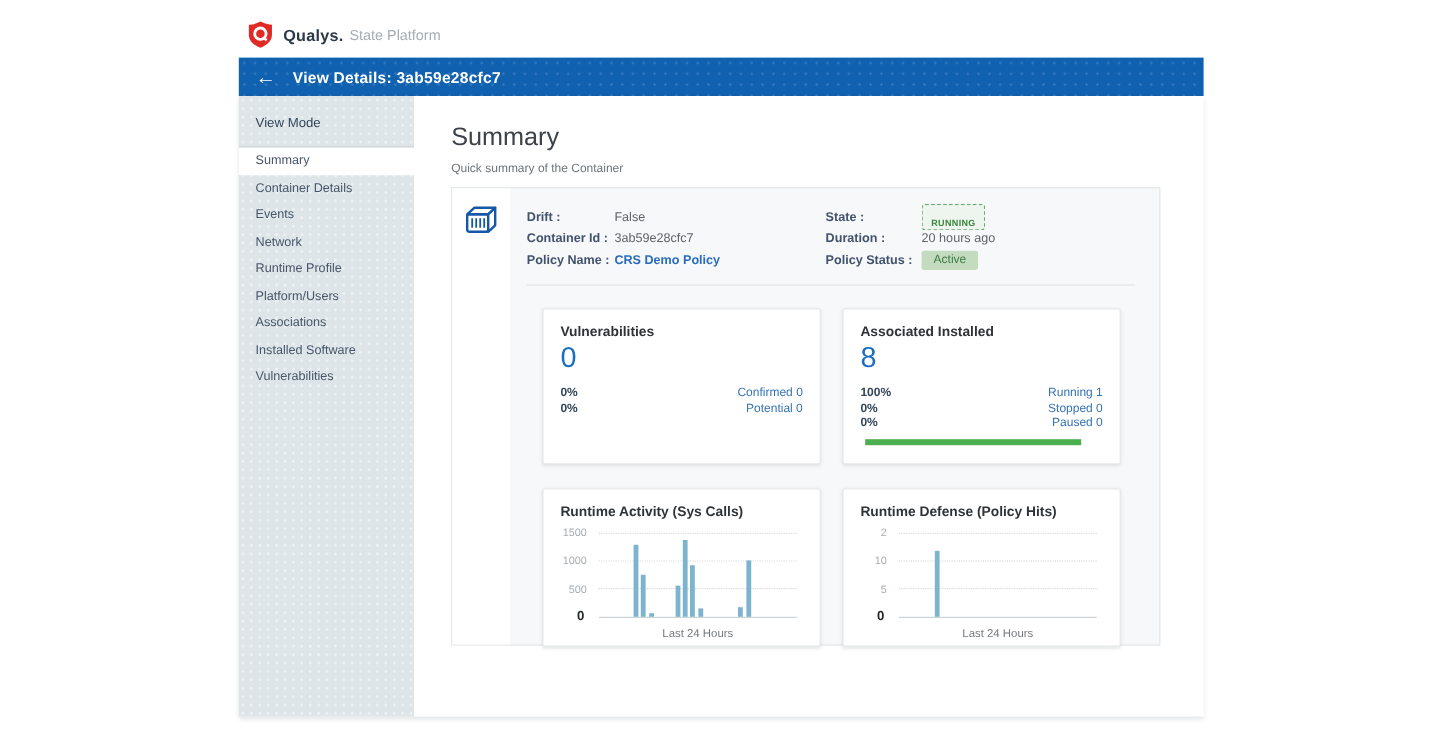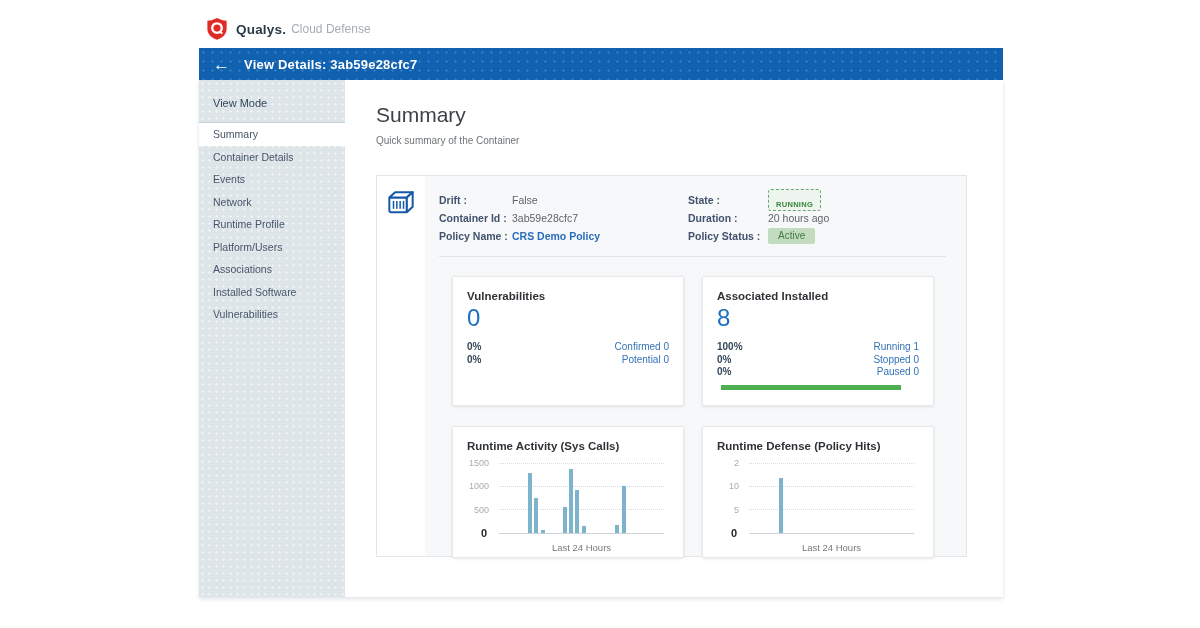--- a/index.html
+++ b/index.html
@@ -30,21 +30,21 @@
   .sidebar-header { padding:17px 0 13px 14px; font-size:11px; font-weight:normal; color:#33475b; border-bottom:1px solid #c8d1d7; }
   .nav-item { height:22.5px; line-height:22.5px; padding-left:14px; font-size:10.5px; color:#47566a; cursor:pointer; }
   .nav-item.active { background:#ffffff; }
 
   
   .main { flex:1; background:#ffffff; padding:16px 36px 0 31px; }
   .page-title { font-size:21px; font-weight:400; color:#3c4247; margin-top:7px; }
   .page-subtitle { font-size:10px; color:#6f7478; margin-top:8px; }
 
   
-  .panel { margin-top:29px; border:1px solid #e3e6e8; height:382px; display:flex; background:#f7f8f9; }
+  .panel { margin-top:10px; border:1px solid #e3e6e8; height:382px; display:flex; background:#f7f8f9; }
   .icon-col { width:48px; flex:0 0 auto; background:#ffffff; padding-top:12px; text-align:center; }
   .container-icon { width:30px; height:30px; }
   .panel-body { flex:1; padding:15px 16px 0 14px; }
 
   
   .fields { display:flex; }
   .fgroup { display:flex; flex-direction:column; }
   .fgroup-left { width:249px; }
   .frow { display:flex; align-items:center; height:18px; }
   .flabel { font-size:10.5px; font-weight:bold; color:#42526e; }
@@ -85,21 +85,21 @@
 
 <div class="app">
 
   <div class="brand-row">
     <svg class="brand-logo" viewBox="0 0 24 26">
       <path d="M12 1 C7.5 3.4 3.8 3.9 1.5 3.9 L1.5 13 C1.5 19.2 7 23 12 24.8 C17 23 22.5 19.2 22.5 13 L22.5 3.9 C20.2 3.9 16.5 3.4 12 1 Z" fill="#e02a26"></path>
       <circle cx="12" cy="12" r="5.2" fill="none" stroke="#ffffff" stroke-width="2.6"></circle>
       <path d="M13.5 15.5 L17 19 L18.5 16.5 Z" fill="#ffffff"></path>
     </svg>
     <span class="brand-name">Qualys.</span>
-    <span class="brand-suffix">Cloud Defense</span>
+    <span class="brand-suffix">State Platform</span>
   </div>
 
   <div class="titlebar">
     <span class="back-arrow">←</span>
     <span class="titlebar-title">View Details: 3ab59e28cfc7</span>
   </div>
 
   <div class="content-row">
 
     <div class="sidebar">

